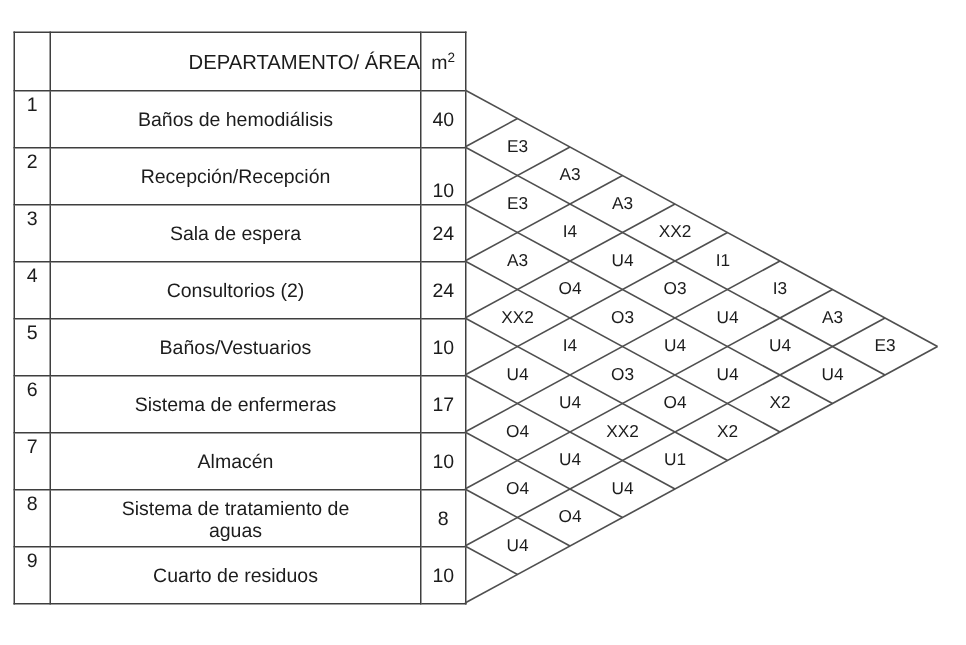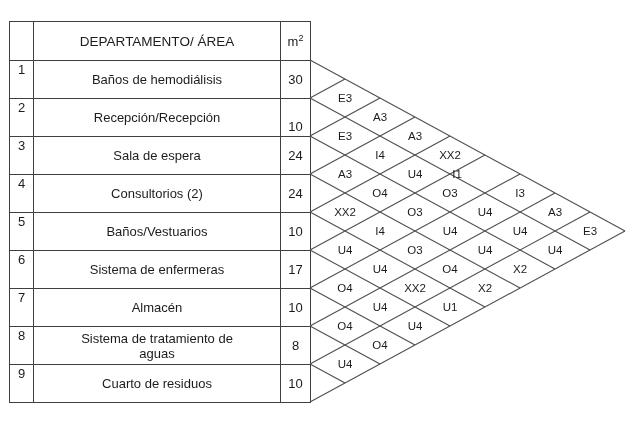--- a/index.html
+++ b/index.html
@@ -38,21 +38,21 @@
     text-align: center;
     font-size: 13px;
     padding-top: 1px;
   }
   th.name, td.name {
     text-align: center;
     vertical-align: middle;
     font-size: 13px;
     font-weight: normal;
   }
-  th.name { font-size: 13.5px; }
+  th.name { font-size: 13.5px; text-align: right; }
   td.name .nm {
     display: inline-block;
     max-width: 175px;
     line-height: 15px;
   }
   th.area, td.area {
     text-align: center;
     vertical-align: middle;
     font-size: 13px;
     font-weight: normal;
@@ -92,21 +92,21 @@
       <tr>
         <th class="num"></th>
         <th class="name">DEPARTAMENTO/ ÁREA</th>
         <th class="area"><span>m</span><sup>2</sup></th>
       </tr>
     </thead>
     <tbody>
       <tr>
         <td class="num">1</td>
         <td class="name"><span class="nm">Baños de hemodiálisis</span></td>
-        <td class="area">30</td>
+        <td class="area">40</td>
       </tr>
       <tr>
         <td class="num">2</td>
         <td class="name"><span class="nm">Recepción/Recepción</span></td>
         <td class="area vb">10</td>
       </tr>
       <tr>
         <td class="num">3</td>
         <td class="name"><span class="nm">Sala de espera</span></td>
         <td class="area">24</td>
@@ -163,21 +163,21 @@
       <line x1="310" y1="326" x2="380" y2="364" stroke="#4f4f4f" stroke-width="1.1"></line>
       <line x1="310" y1="364" x2="590" y2="212" stroke="#4f4f4f" stroke-width="1.1"></line>
       <line x1="310" y1="364" x2="345" y2="383" stroke="#4f4f4f" stroke-width="1.1"></line>
     </svg>
 
   <div id="matrix-labels">
       <div class="rel-label" style="left: 345px; top: 98px;">E3</div>
       <div class="rel-label" style="left: 380px; top: 117px;">A3</div>
       <div class="rel-label" style="left: 415px; top: 136px;">A3</div>
       <div class="rel-label" style="left: 450px; top: 155px;">XX2</div>
-      <div class="rel-label" style="left: 457px; top: 174px;">I1</div>
+      <div class="rel-label" style="left: 482px; top: 174px;">I1</div>
       <div class="rel-label" style="left: 520px; top: 193px;">I3</div>
       <div class="rel-label" style="left: 555px; top: 212px;">A3</div>
       <div class="rel-label" style="left: 590px; top: 231px;">E3</div>
       <div class="rel-label" style="left: 345px; top: 136px;">E3</div>
       <div class="rel-label" style="left: 380px; top: 155px;">I4</div>
       <div class="rel-label" style="left: 415px; top: 174px;">U4</div>
       <div class="rel-label" style="left: 450px; top: 193px;">O3</div>
       <div class="rel-label" style="left: 485px; top: 212px;">U4</div>
       <div class="rel-label" style="left: 520px; top: 231px;">U4</div>
       <div class="rel-label" style="left: 555px; top: 250px;">U4</div>

